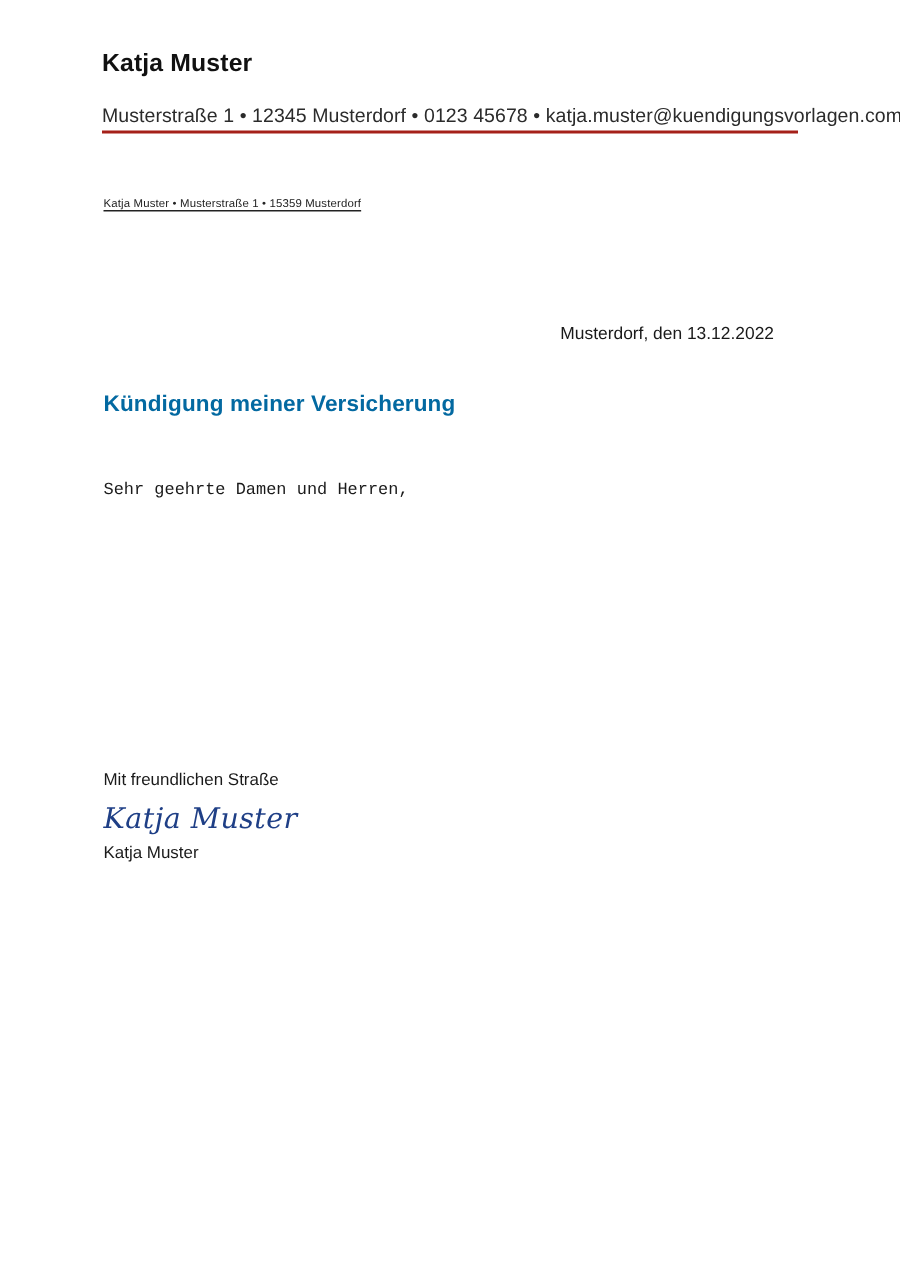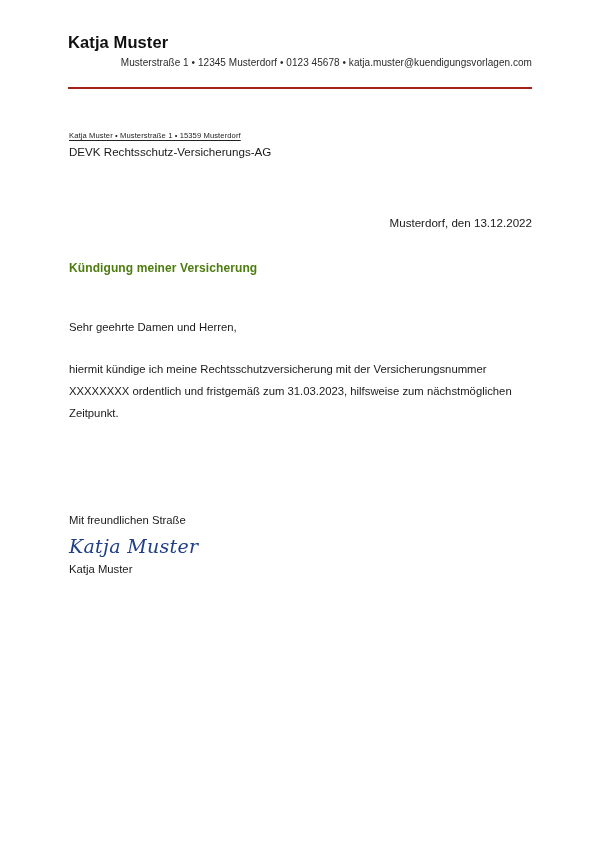--- a/index.html
+++ b/index.html
@@ -35,22 +35,22 @@
     width: 464px;
   }
   .sender-name {
     font-size: 16.5px;
     font-weight: bold;
     letter-spacing: 0.1px;
     color: #111111;
     line-height: 1.2;
   }
   .sender-contact {
-    margin-top: 4px;
-    font-size: 10px;
+    margin-top: 16px;
+    font-size: 13px;
     color: #2b2b2b;
     letter-spacing: 0.05px;
     white-space: nowrap;
     text-align: right;
   }
   .header-rule {
     position: absolute;
     left: 68px;
     top: 87px;
     width: 464px;
@@ -74,52 +74,53 @@
     left: 69px;
     top: 142px;
     font-size: 11.6px;
     line-height: 1.67;
     color: #1a1a1a;
   }
 
   
   .date-line {
     position: absolute;
-    right: 68px;
+    right: 84px;
     top: 216px;
     font-size: 11.6px;
     color: #1a1a1a;
   }
 
   
   .subject {
     position: absolute;
     left: 69px;
     top: 261px;
-    font-size: 12px;
+    font-size: 15px;
     font-weight: bold;
-    color: #4d7c0f;
+    color: #0369a1;
     letter-spacing: 0.1px;
   }
 
   
   .body {
     position: absolute;
     left: 69px;
     top: 316px;
     width: 463px;
     font-size: 11.3px;
     line-height: 1.95;
     color: #1a1a1a;
   }
   .body p {
     margin: 0 0 21px 0;
   }
   .body p.tight {
     margin-bottom: 20px;
+    font-family: Liberation Mono, monospace;
   }
 
   
   .closing {
     position: absolute;
     left: 69px;
     top: 514px;
     font-size: 11.3px;
     color: #1a1a1a;
   }
@@ -161,30 +162,28 @@
 
     <div class="header">
       <div class="sender-name">Katja Muster</div>
       <div class="sender-contact">Musterstraße 1 • 12345 Musterdorf • 0123 45678 • katja.muster@kuendigungsvorlagen.com</div>
     </div>
     <div class="header-rule"></div>
 
     <div class="return-line">Katja Muster • Musterstraße 1 • 15359 Musterdorf</div>
 
     <div class="recipient">
-      <div>DEVK Rechtsschutz-Versicherungs-AG</div>
     </div>
 
     <div class="date-line">Musterdorf, den 13.12.2022</div>
 
     <div class="subject">Kündigung meiner Versicherung</div>
 
     <div class="body">
       <p class="tight">Sehr geehrte Damen und Herren,</p>
-      <p>hiermit kündige ich meine Rechtsschutzversicherung mit der Versicherungsnummer XXXXXXXX ordentlich und fristgemäß zum 31.03.2023, hilfsweise zum nächstmöglichen Zeitpunkt.</p>
     </div>
 
     <div class="closing">Mit freundlichen Straße</div>
     <div class="signature-script">Katja Muster</div>
     <div class="signature-name">Katja Muster</div>
 
     <div class="footer">
       <span>Seite </span><span class="accent">1</span><span> von </span><span class="accent">1</span>
     </div>
 

